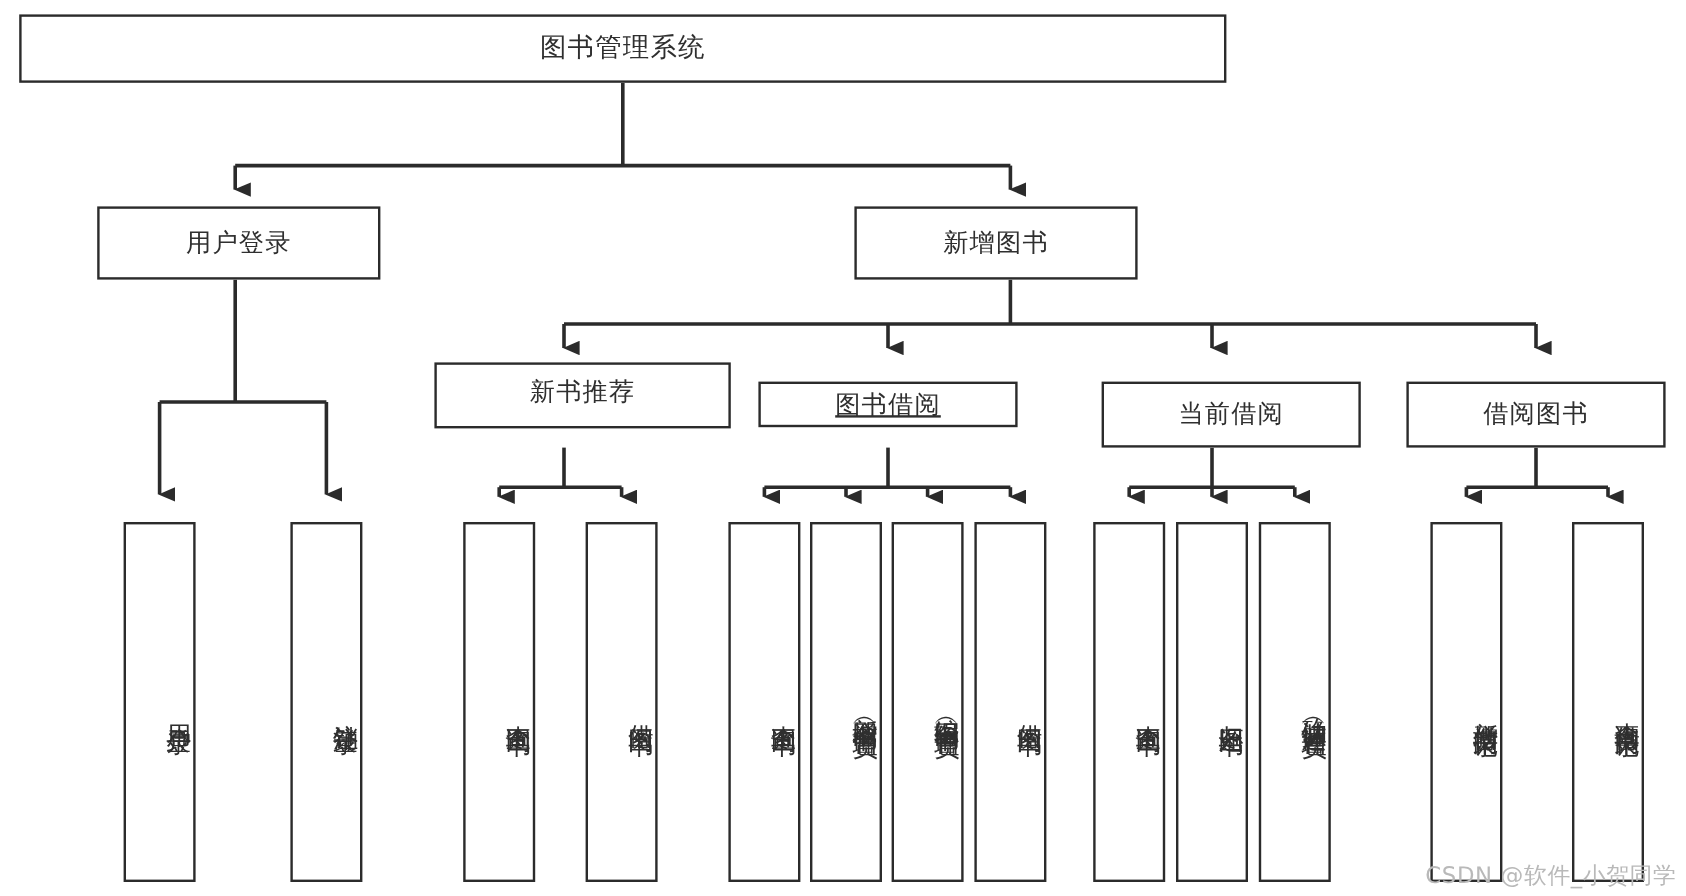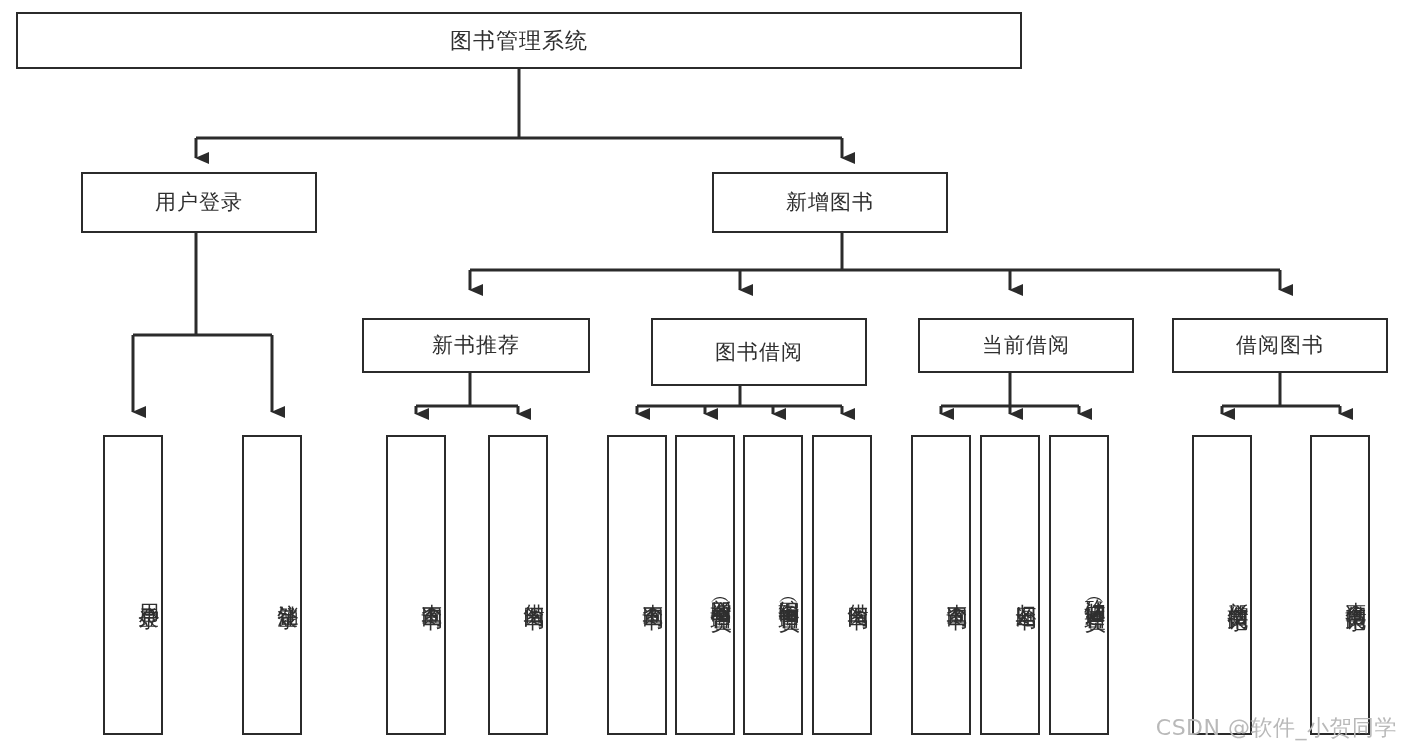--- a/index.html
+++ b/index.html
@@ -55,21 +55,21 @@
     text-orientation: upright;
     display: block;
   }
   .node.root {
     font-size: 22px;
   }
   #watermark {
     position: absolute;
     right: 8px;
     bottom: 4px;
-    font-size: 22px;
+    font-size: 19px;
     color: #b9b9b9;
     letter-spacing: 0.5px;
     white-space: nowrap;
     font-family: "DejaVu Sans", "Liberation Sans", sans-serif;
   }
 </style>
 </head>
 <body>
 
 <div id="stage">
@@ -131,25 +131,25 @@
   </div>
 
   <div class="node horiz" style="left:81px; top:172px; width:236px; height:61px;">
     <span class="nlabel">用户登录</span>
   </div>
 
   <div class="node horiz" style="left:712px; top:172px; width:236px; height:61px;">
     <span class="nlabel">新增图书</span>
   </div>
 
-  <div class="node horiz" style="left:362px; top:318px; width:228px; height:55px;">
+  <div class="node horiz" style="left:362px; top:302px; width:247px; height:55px;font-family:Liberation Mono, monospace;">
     <span class="nlabel">新书推荐</span>
   </div>
 
-  <div class="node horiz" style="left:651px; top:318px; width:216px; height:68px;">
+  <div class="node horiz" style="left:632px; top:318px; width:216px; height:38px;text-decoration:underline;">
     <span class="nlabel">图书借阅</span>
   </div>
 
   <div class="node horiz" style="left:902px; top:318px; width:216px; height:55px;margin-left:16px;">
     <span class="nlabel">当前借阅</span>
   </div>
 
   <div class="node horiz" style="left:1172px; top:318px; width:216px; height:55px;">
     <span class="nlabel">借阅图书</span>
   </div>

